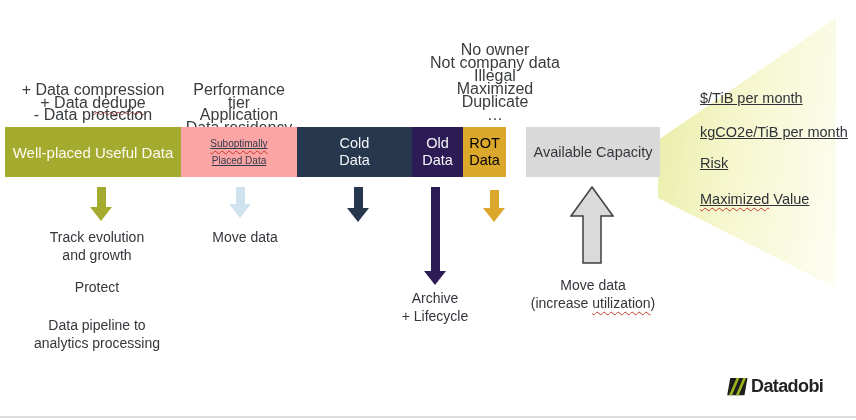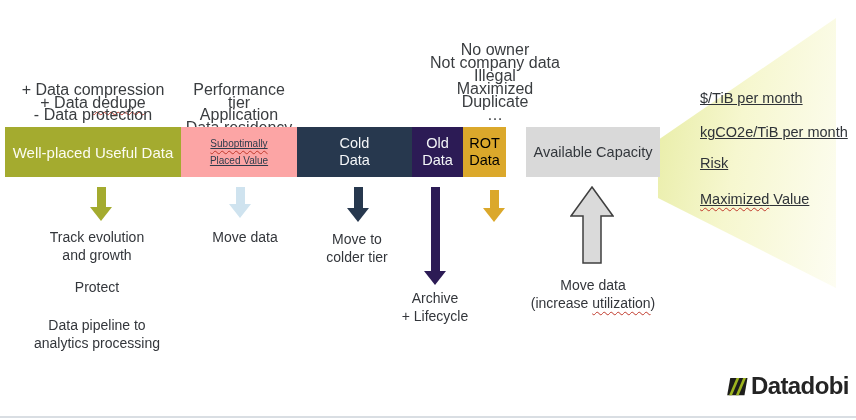--- a/index.html
+++ b/index.html
@@ -46,21 +46,21 @@
   .lbl-move   {left:185px; width:120px; top:228px;}
   .lbl-colder {left:297px; width:120px; top:230px;}
   .lbl-archive{left:375px; width:120px; top:289px;}
   .lbl-delete {left:434px; width:120px; top:228px;}
   .lbl-avail  {left:510px; width:166px; top:276px;}
   
   .misspell{text-decoration-line:underline; text-decoration-style:wavy;
             text-decoration-color:#c0392b; text-decoration-thickness:1px;
             text-underline-offset:3px; text-decoration-skip-ink:none;}
   .logo{position:absolute; left:725px; top:374px; display:flex; align-items:center; gap:3px;}
-  .logo-word{font-size:24px; font-weight:bold; color:#242424; letter-spacing:-0.6px; line-height:24px;}
+  .logo-word{font-size:18px; font-weight:bold; color:#242424; letter-spacing:-0.6px; line-height:24px;}
   .bottom-rule{position:absolute; left:0; width:856px; bottom:2px; height:2px; background:#d9dee3;}
 </style>
 </head>
 <body>
 
 <div class="canvas">
 
   <div class="funnel"></div>
   <div class="metric" style="top:90px;">$/TiB per month</div>
   <div class="metric" style="top:124px;">kgCO2e/TiB per month</div>
@@ -83,21 +83,21 @@
     <div>Illegal</div>
     <div>Maximized</div>
     <div>Duplicate</div>
     <div>…</div>
   </div>
 
   <div class="seg seg-well">
     <span>Well-placed Useful Data</span>
   </div>
   <div class="seg seg-sub">
-    <span><span class="misspell">Suboptimally</span><br><span>Placed Value</span></span>
+    <span><span class="misspell">Suboptimally</span><br><span>Placed Data</span></span>
   </div>
   <div class="seg seg-cold">
     <span><span>Cold</span><br><span>Data</span></span>
   </div>
   <div class="seg seg-old">
     <span><span>Old</span><br><span>Data</span></span>
   </div>
   <div class="seg seg-rot">
     <span><span>ROT</span><br><span>Data</span></span>
   </div>
@@ -133,24 +133,20 @@
   <div class="lbl lbl-track">
     <span>Track evolution</span><br>
     <span>and growth</span>
   </div>
   <div class="lbl lbl-protect">Protect</div>
   <div class="lbl lbl-pipe">
     <span>Data pipeline to</span><br>
     <span>analytics processing</span>
   </div>
   <div class="lbl lbl-move">Move data</div>
-  <div class="lbl lbl-colder">
-    <span>Move to</span><br>
-    <span>colder tier</span>
-  </div>
   <div class="lbl lbl-archive">
     <span>Archive</span><br>
     <span>+ Lifecycle</span>
   </div>
   <div class="lbl lbl-avail">
     <span>Move data</span><br>
     <span>(increase </span><span class="misspell">utilization</span><span>)</span>
   </div>
 
   <div class="logo">

